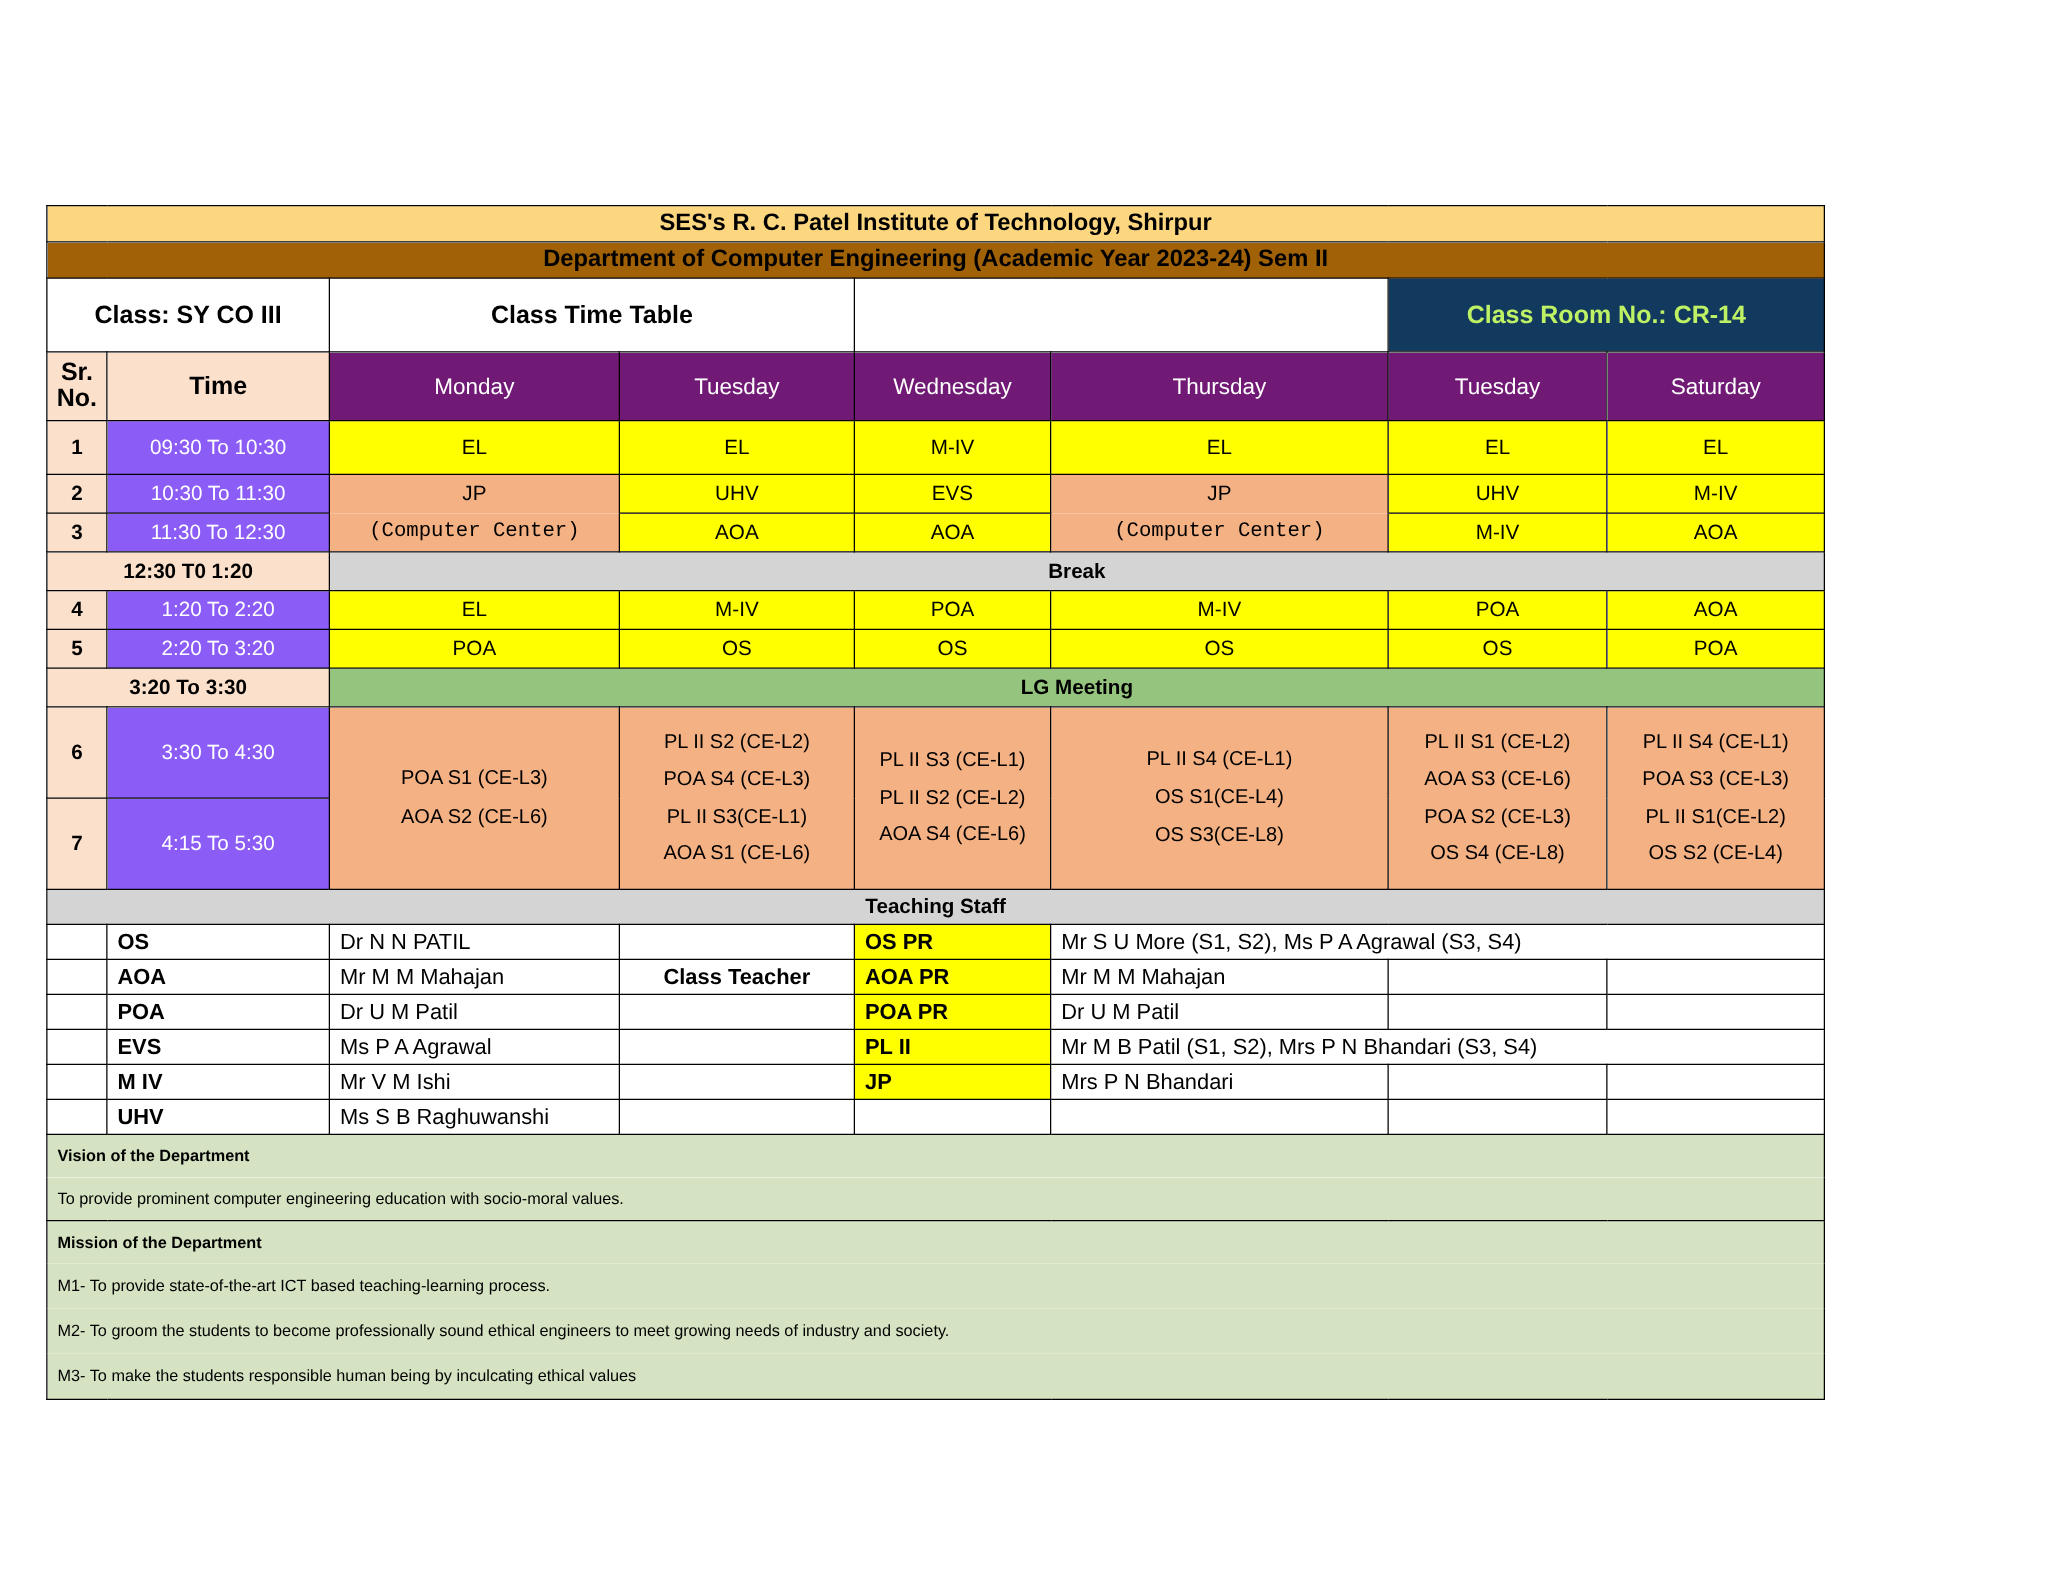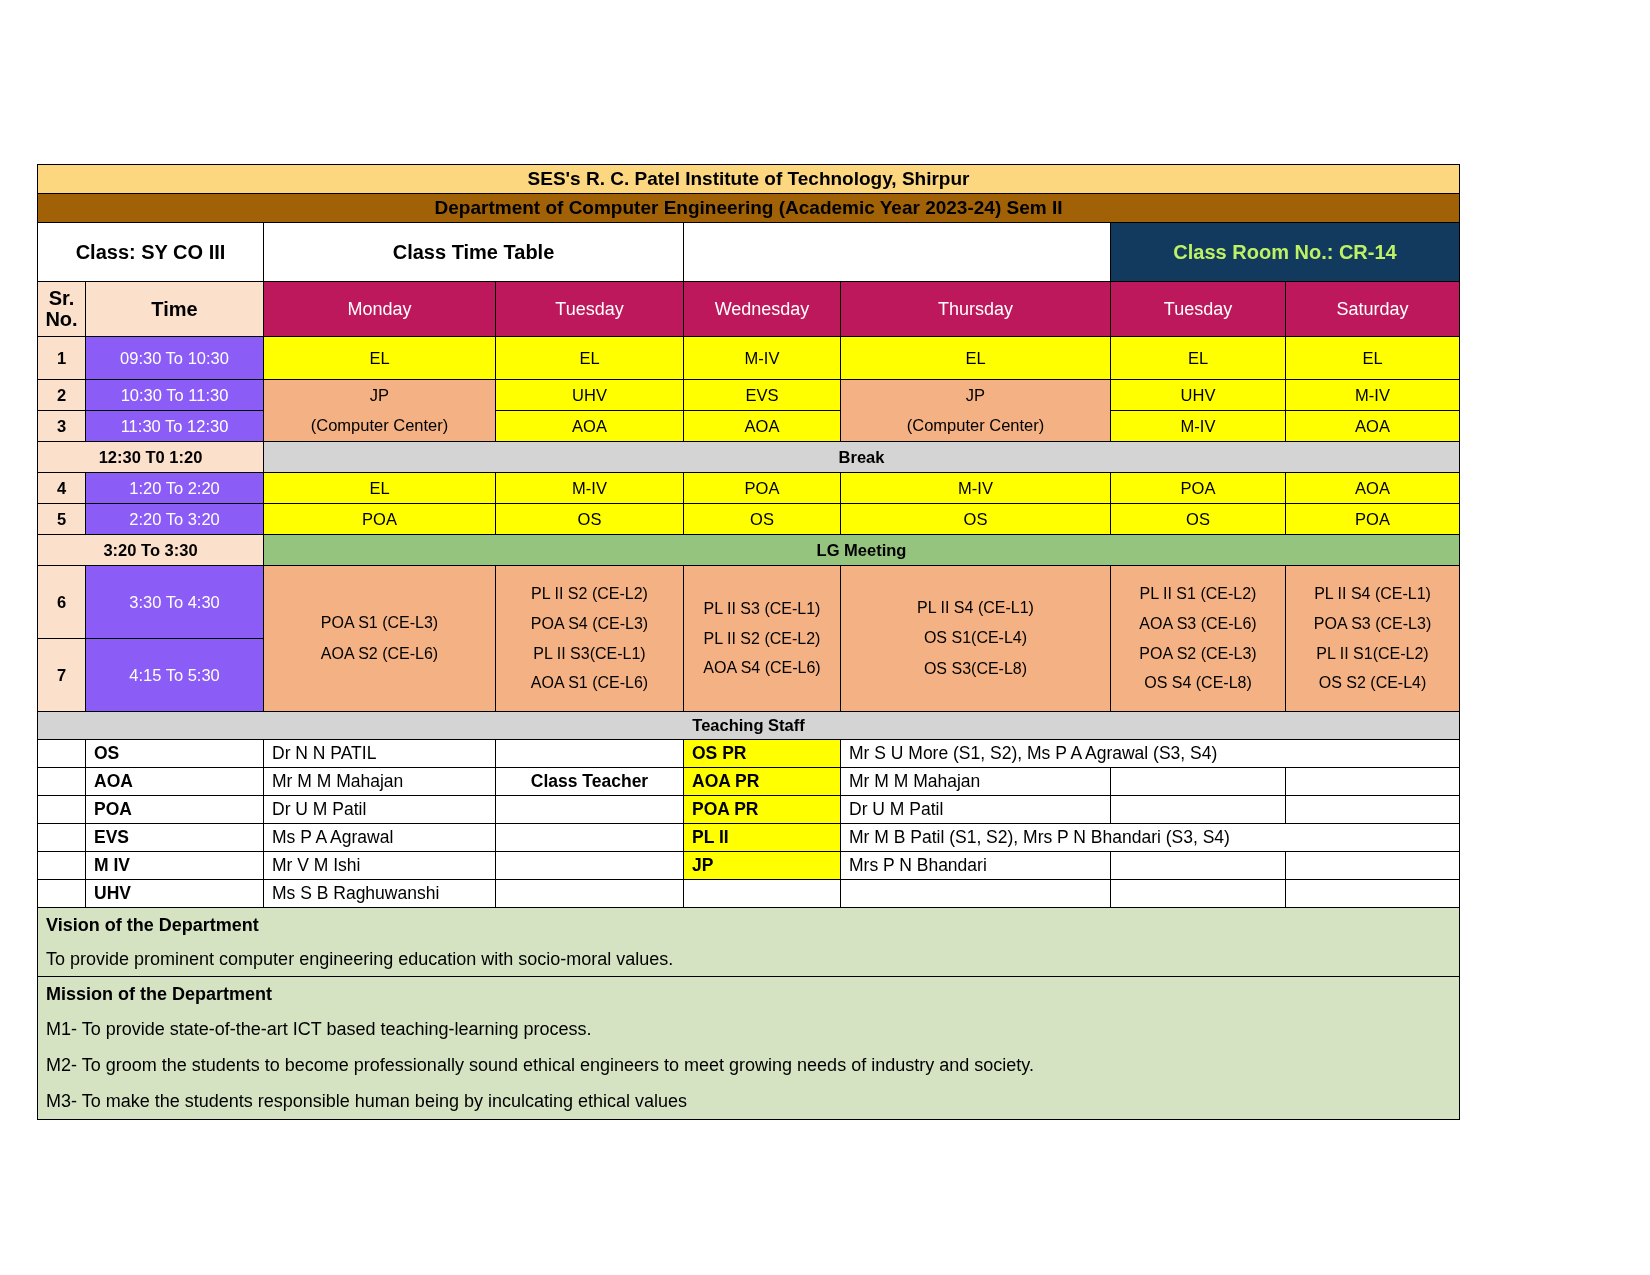--- a/index.html
+++ b/index.html
@@ -37,40 +37,40 @@
   col.c-thu{width:270px;}
   col.c-fri{width:175px;}
   col.c-sat{width:174px;}
 
   
   .amber{background:#fcd77f;font-weight:bold;margin-left:45px;}
   .amber2{background:#a16207;font-weight:bold;}
   .white{background:#ffffff;}
   .navy{background:#123a5e;color:#bef264;font-weight:bold;}
   .peachhdr{background:#fbe0cb;font-weight:bold;}
-  .darkred{background:#be185d;color:#ffffff;}
+  .darkred{background:#701a75;color:#ffffff;}
   .red{background:#8b5cf6;color:#ffffff;}
   .yellow{background:#ffff00;}
   .peach{background:#f4b183;}
   .grey{background:#d4d4d4;font-weight:bold;}
   .green{background:#94c47d;font-weight:bold;margin-top:24px;}
-  .vision{background:#d5e3c2;text-align:left;padding:4px 6px 4px 8px;font-size:18px;}
+  .vision{background:#d5e3c2;text-align:left;padding:4px 6px 4px 8px;font-size:13px;}
   .vision.b{font-weight:bold;}
   .bold{font-weight:bold;}
   .lt{text-align:left;padding-left:8px;}
   .title1{font-size:19px;}
   .title2{font-size:19px;}
   .bigb{font-size:20px;font-weight:bold;}
   .dayhdr{font-size:18px;}
   .srno{line-height:1.05;}
   .prac{font-size:16px;line-height:1.9;}
   .prac.tight{line-height:1.85;}
   .staff{font-size:17.5px;}
   .nb{border-bottom:none;}
-  .nt{border-top:none;}
+  .nt{border-top:none;font-family:Liberation Mono, monospace;}
   .hl{background:#ffff00;font-weight:bold;}
 </style>
 </head>
 <body>
 
 <div id="sheet">
 <table>
   <colgroup>
     <col class="c-sr">
         <col class="c-time">

